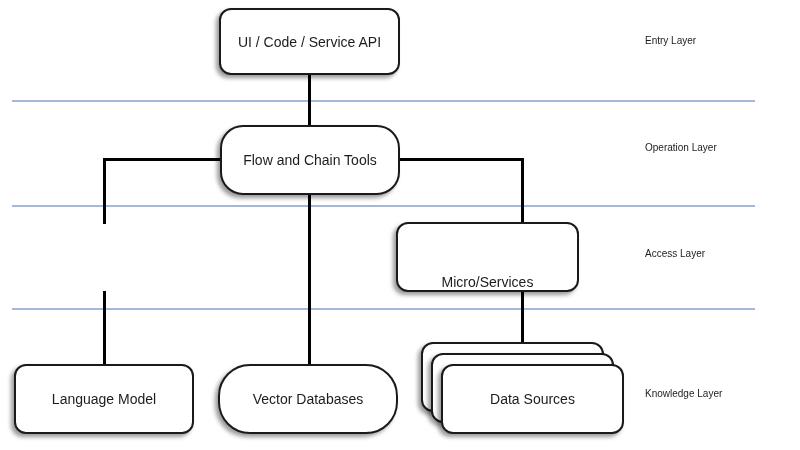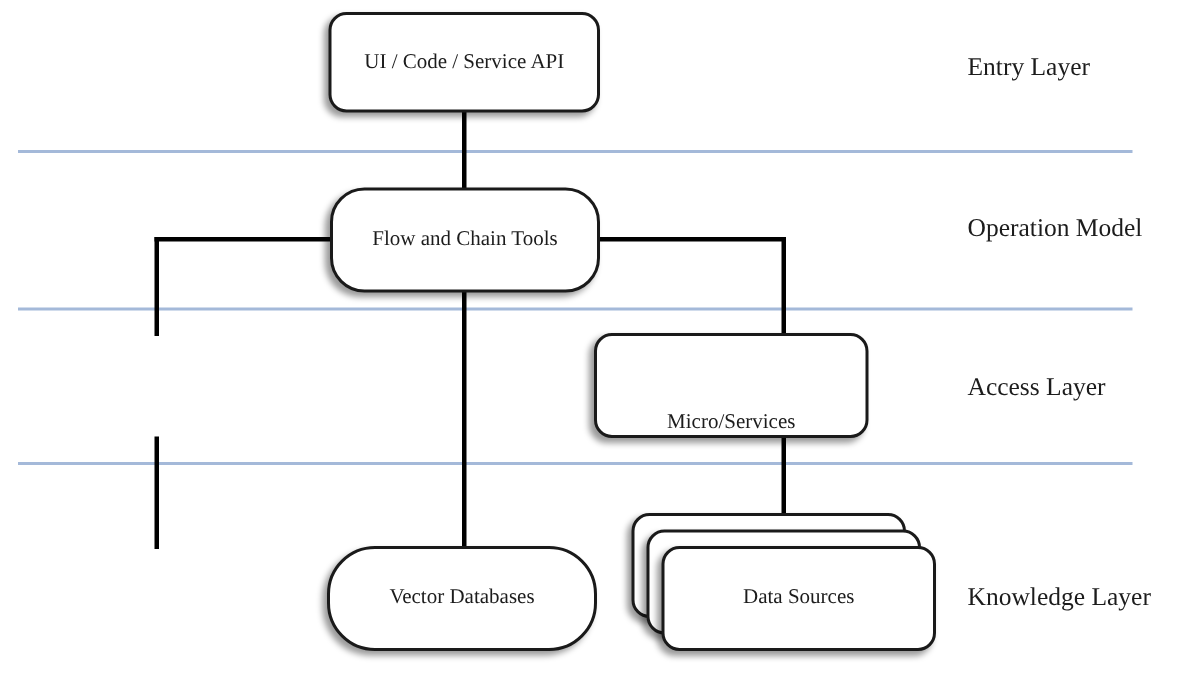--- a/index.html
+++ b/index.html
@@ -5,21 +5,21 @@
   html, body {
     margin: 0;
     padding: 0;
     background: #ffffff;
   }
   .canvas {
     position: relative;
     width: 800px;
     height: 450px;
     background: var(--canvas-bg, #ffffff);
-    font-family: Liberation Serif, serif;
+    font-family: Liberation Sans, sans-serif;
     overflow: hidden;
   }
   .divider {
     position: absolute;
     left: 12px;
     width: 743px;
     height: 2px;
     background: var(--divider-color, #a4b9d9);
   }
   .conn {
@@ -44,21 +44,21 @@
     position: absolute;
     background: var(--box-fill, #ffffff);
     border: 2px solid var(--box-border, #1a1a1a);
     border-radius: 12px;
     box-shadow: -3px 3px 4px rgba(0,0,0,0.40);
     box-sizing: border-box;
   }
   .layer-label {
     position: absolute;
     left: 645px;
-    font-size: 17px;
+    font-size: 10px;
     color: var(--text-color, #1c1c1c);
     white-space: nowrap;
   }
 </style>
 </head>
 <body>
 
 <div class="canvas">
 
   <div class="divider" style="top:100px;"></div>
@@ -83,29 +83,32 @@
 
   <div class="node" style="left:220px; top:125px; width:180px; height:70px;border-radius:23px;">
     <span>Flow and Chain Tools</span>
   </div>
 
 
   <div class="node" style="left:396px; top:222px; width:183px; height:70px;align-items:flex-end;">
     <span>Micro/Services</span>
   </div>
 
+  <div class="node" style="left:14px; top:364px; width:180px; height:70px;">
+    <span>Language Model</span>
+  </div>
 
   <div class="node" style="left:218px; top:364px; width:180px; height:70px;border-radius:32px;">
     <span>Vector Databases</span>
   </div>
 
   <div class="node-stack-ghost" style="left:421px; top:342px; width:183px; height:70px;"></div>
   <div class="node-stack-ghost" style="left:431px; top:353px; width:183px; height:70px;"></div>
   <div class="node" style="left:441px; top:364px; width:183px; height:70px;">
     <span>Data Sources</span>
   </div>
 
   <div class="layer-label" style="top:35px;">Entry Layer</div>
-  <div class="layer-label" style="top:142px;">Operation Model</div>
+  <div class="layer-label" style="top:142px;">Operation Layer</div>
   <div class="layer-label" style="top:248px;">Access Layer</div>
   <div class="layer-label" style="top:388px;">Knowledge Layer</div>
 
 </div>
 
 </body></html>

